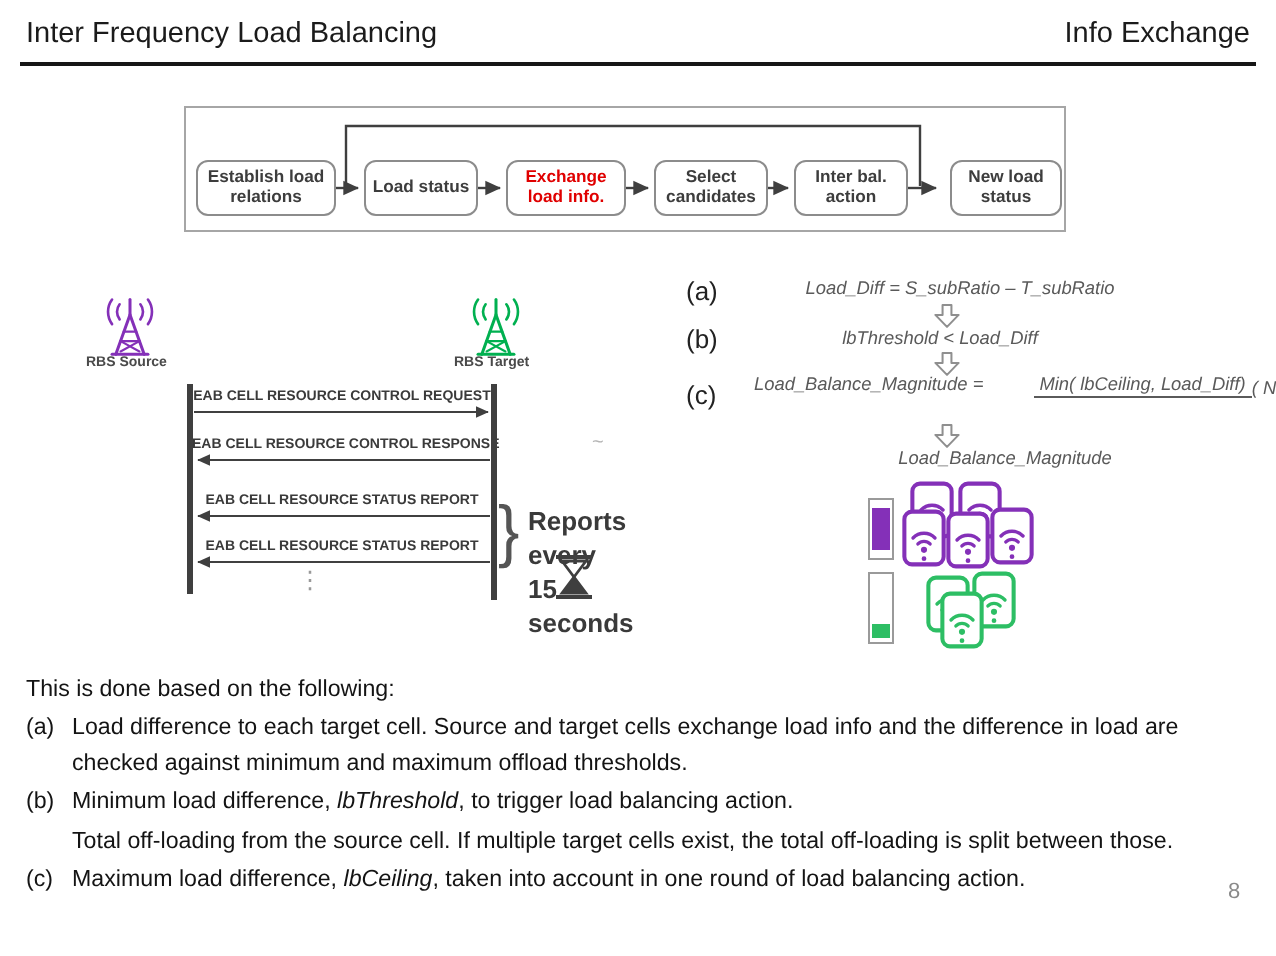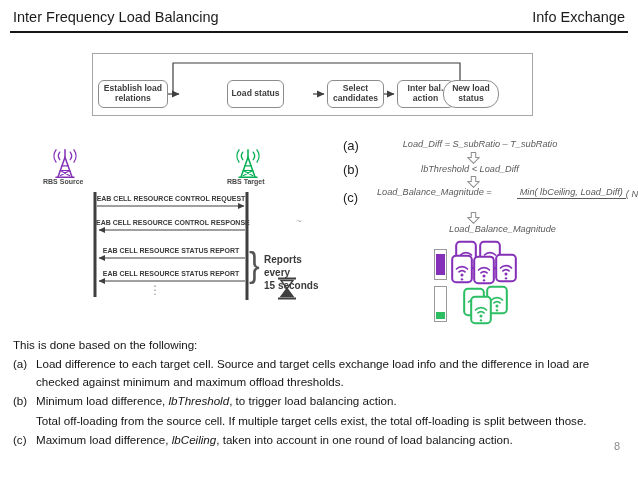--- a/index.html
+++ b/index.html
@@ -25,21 +25,21 @@
 
   
   .tower{width:40px;height:34px;}
   .tower.src{left:45px;top:146px;color:var(--purple);}
   .tower.tgt{left:228px;top:146px;color:var(--green);}
   .tlabel{font-size:7px;font-weight:bold;color:#4a4a4a;}
   .tlabel.src{left:43px;top:178px;}
   .tlabel.tgt{left:227px;top:178px;}
   .msg{left:96px;width:150px;text-align:center;font-size:7px;font-weight:bold;color:#3a3a3a;white-space:nowrap;}
   .brace{left:249px;top:247px;font-size:32px;font-weight:400;color:#555;transform:scaleY(1.08);}
-  .bnote{left:264px;top:253px;width:62px;font-size:10px;font-weight:bold;color:#3a3a3a;line-height:1.3;}
+  .bnote{left:264px;top:253px;width:62px;font-size:13px;font-weight:bold;color:#3a3a3a;line-height:1.3;}
   .hourglass{left:277px;top:277px;}
   .ellipsis{left:149px;top:283px;font-size:12px;color:#999;}
   .tilde{left:296px;top:216px;font-size:10px;color:#b5b5b5;}
 
   
   .flabel{font-size:13px;color:#222;}
   .fm{font-style:italic;color:#5a5a5a;font-size:9.2px;white-space:nowrap;}
   .fcenter{text-align:center;}
   .darrow{width:13px;height:12px;}
   .fracrow{display:flex;align-items:flex-start;gap:20px;}
@@ -126,30 +126,33 @@
       <line x1="245" y1="230" x2="99" y2="230" marker-end="url(#arr)"></line>
       <line x1="245" y1="258" x2="99" y2="258" marker-end="url(#arr)"></line>
       <line x1="245" y1="281" x2="99" y2="281" marker-end="url(#arr)"></line>
     </g>
   </svg>
 
   <div class="abs flow-frame"></div>
   <div class="abs fbox" style="left:98px;width:70px;">
       <span>Establish load relations</span>
     </div>
-  <div class="abs fbox" style="left:182px;width:57px;margin-left:45px;">
+  <div class="abs fbox" style="left:182px;width:57px;">
       <span>Load status</span>
+    </div>
+  <div class="abs fbox hl" style="left:253px;width:60px;">
+      <span>Exchange load info.</span>
     </div>
   <div class="abs fbox" style="left:327px;width:57px;">
       <span>Select candidates</span>
     </div>
   <div class="abs fbox" style="left:397px;width:57px;">
       <span>Inter bal. action</span>
     </div>
-  <div class="abs fbox" style="left:443px;width:56px;border-radius:13px;">
+  <div class="abs fbox" style="left:475px;width:56px;">
       <span>New load status</span>
     </div>
 
   <svg class="abs tower src">
       <use href="#tower"></use>
     </svg>
   <svg class="abs tower tgt">
       <use href="#tower"></use>
     </svg>
   <div class="abs tlabel src">RBS Source</div>

